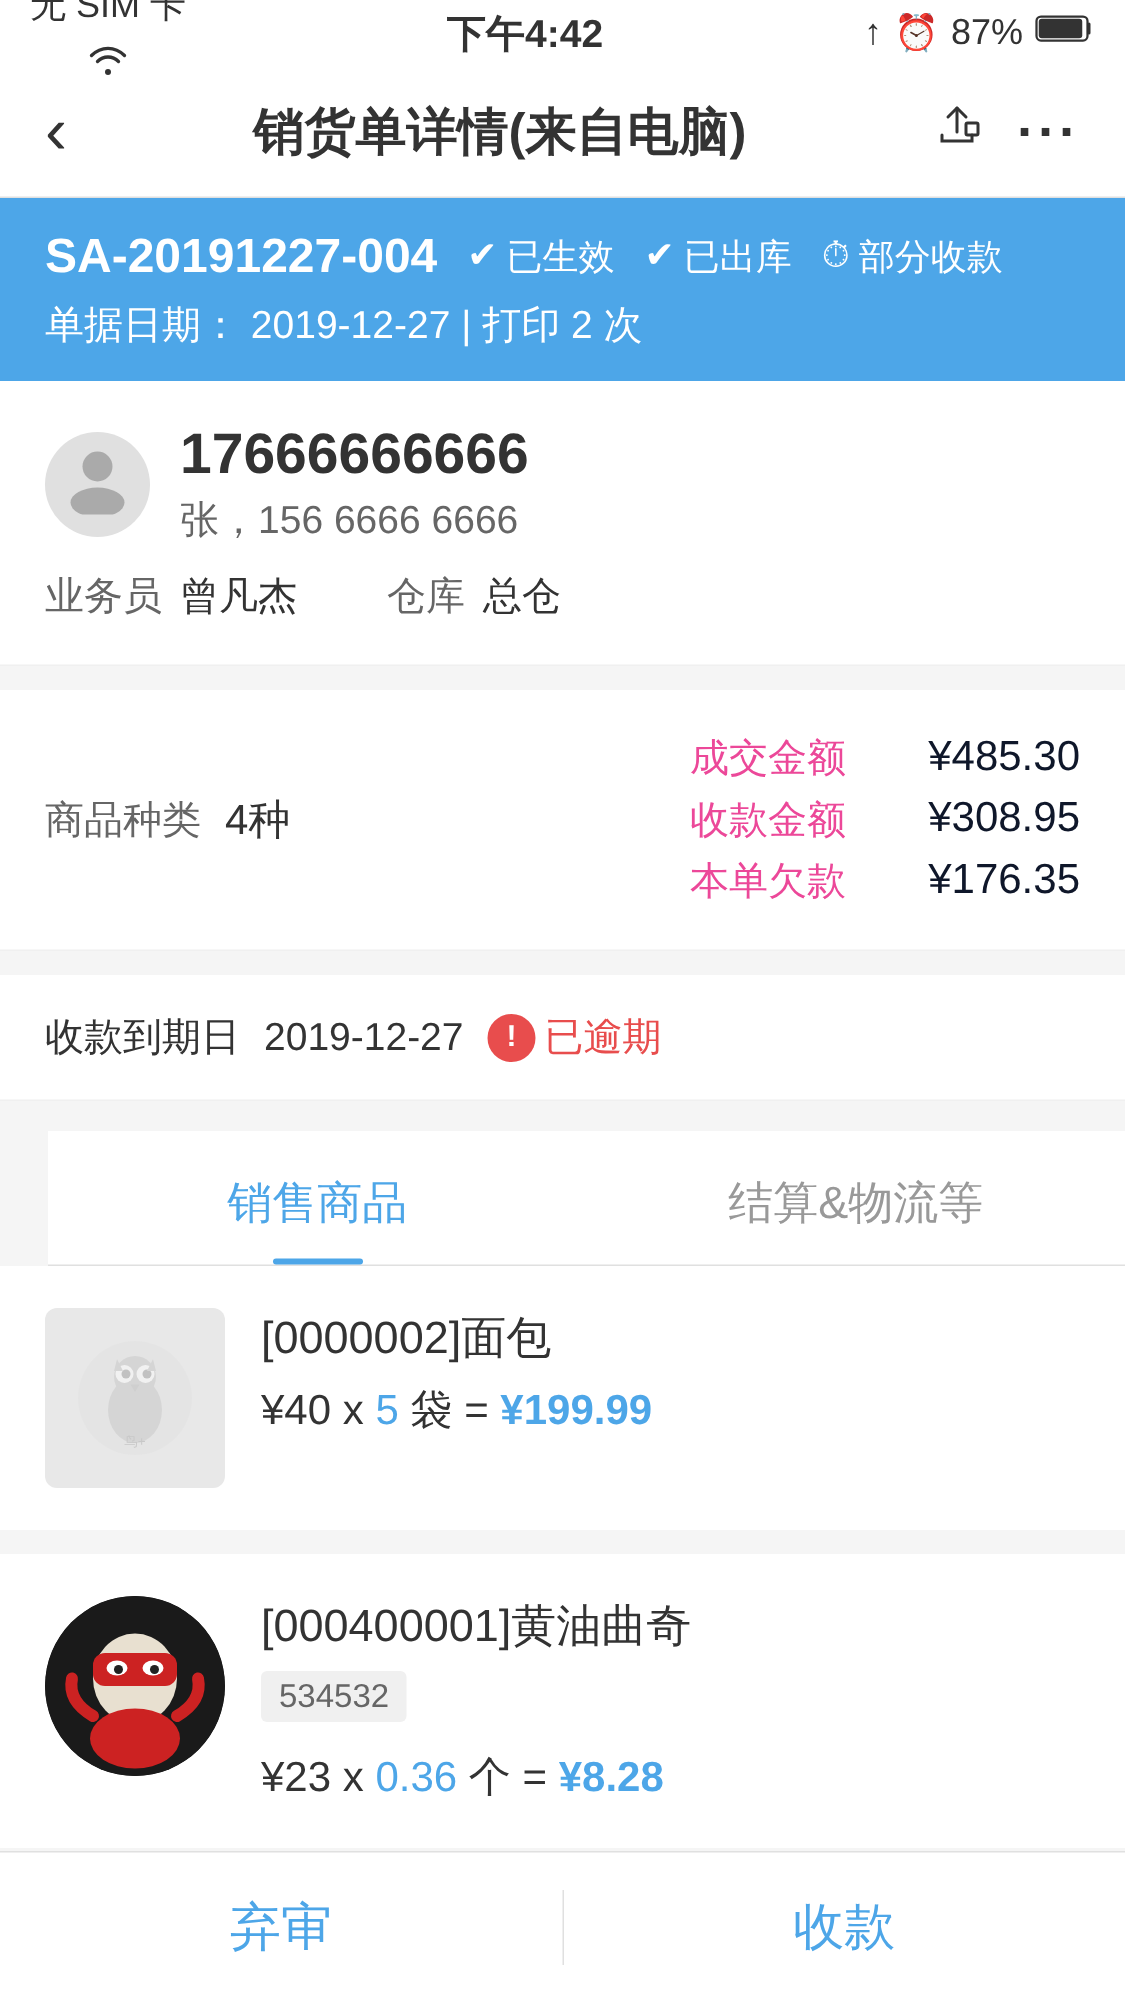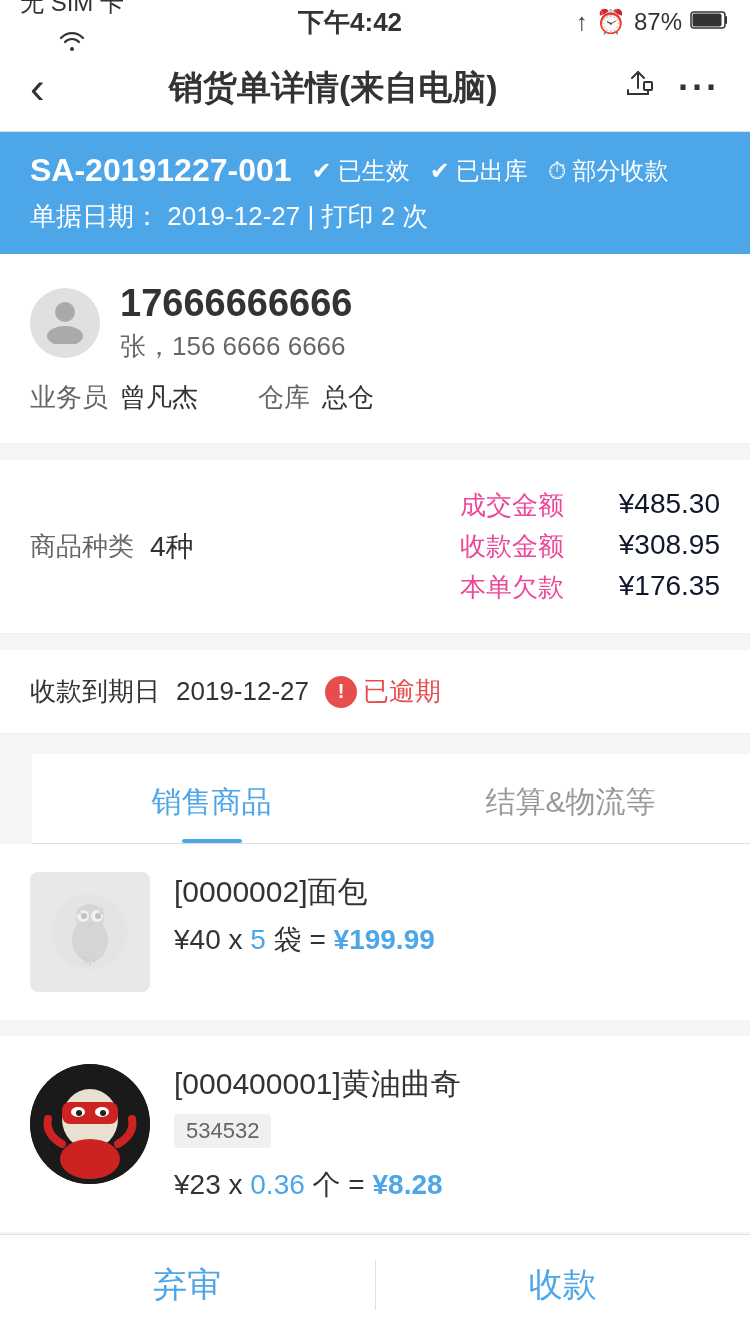--- a/index.html
+++ b/index.html
@@ -331,21 +331,21 @@
         <path d="M10 10l6-6 6 6" stroke="#333" stroke-width="2" stroke-linecap="round" stroke-linejoin="round"></path>
         <rect x="22" y="14" width="8" height="8" rx="1" fill="none" stroke="#333" stroke-width="2"></rect>
       </svg>
     </span>
     <span style="font-size:36px; font-weight:700; color:#333; letter-spacing:2px;">···</span>
   </div>
 </div>
 
 <div class="header-bar">
   <div class="header-bar-top">
-    <span class="order-number">SA-20191227-001</span>
+    <span class="order-number">SA-20191227-004</span>
     <span class="badge">
       <span>✔</span>
       <span>已生效</span>
     </span>
     <span class="badge">
       <span>✔</span>
       <span>已出库</span>
     </span>
     <span class="badge">
       <span>⏱</span>

